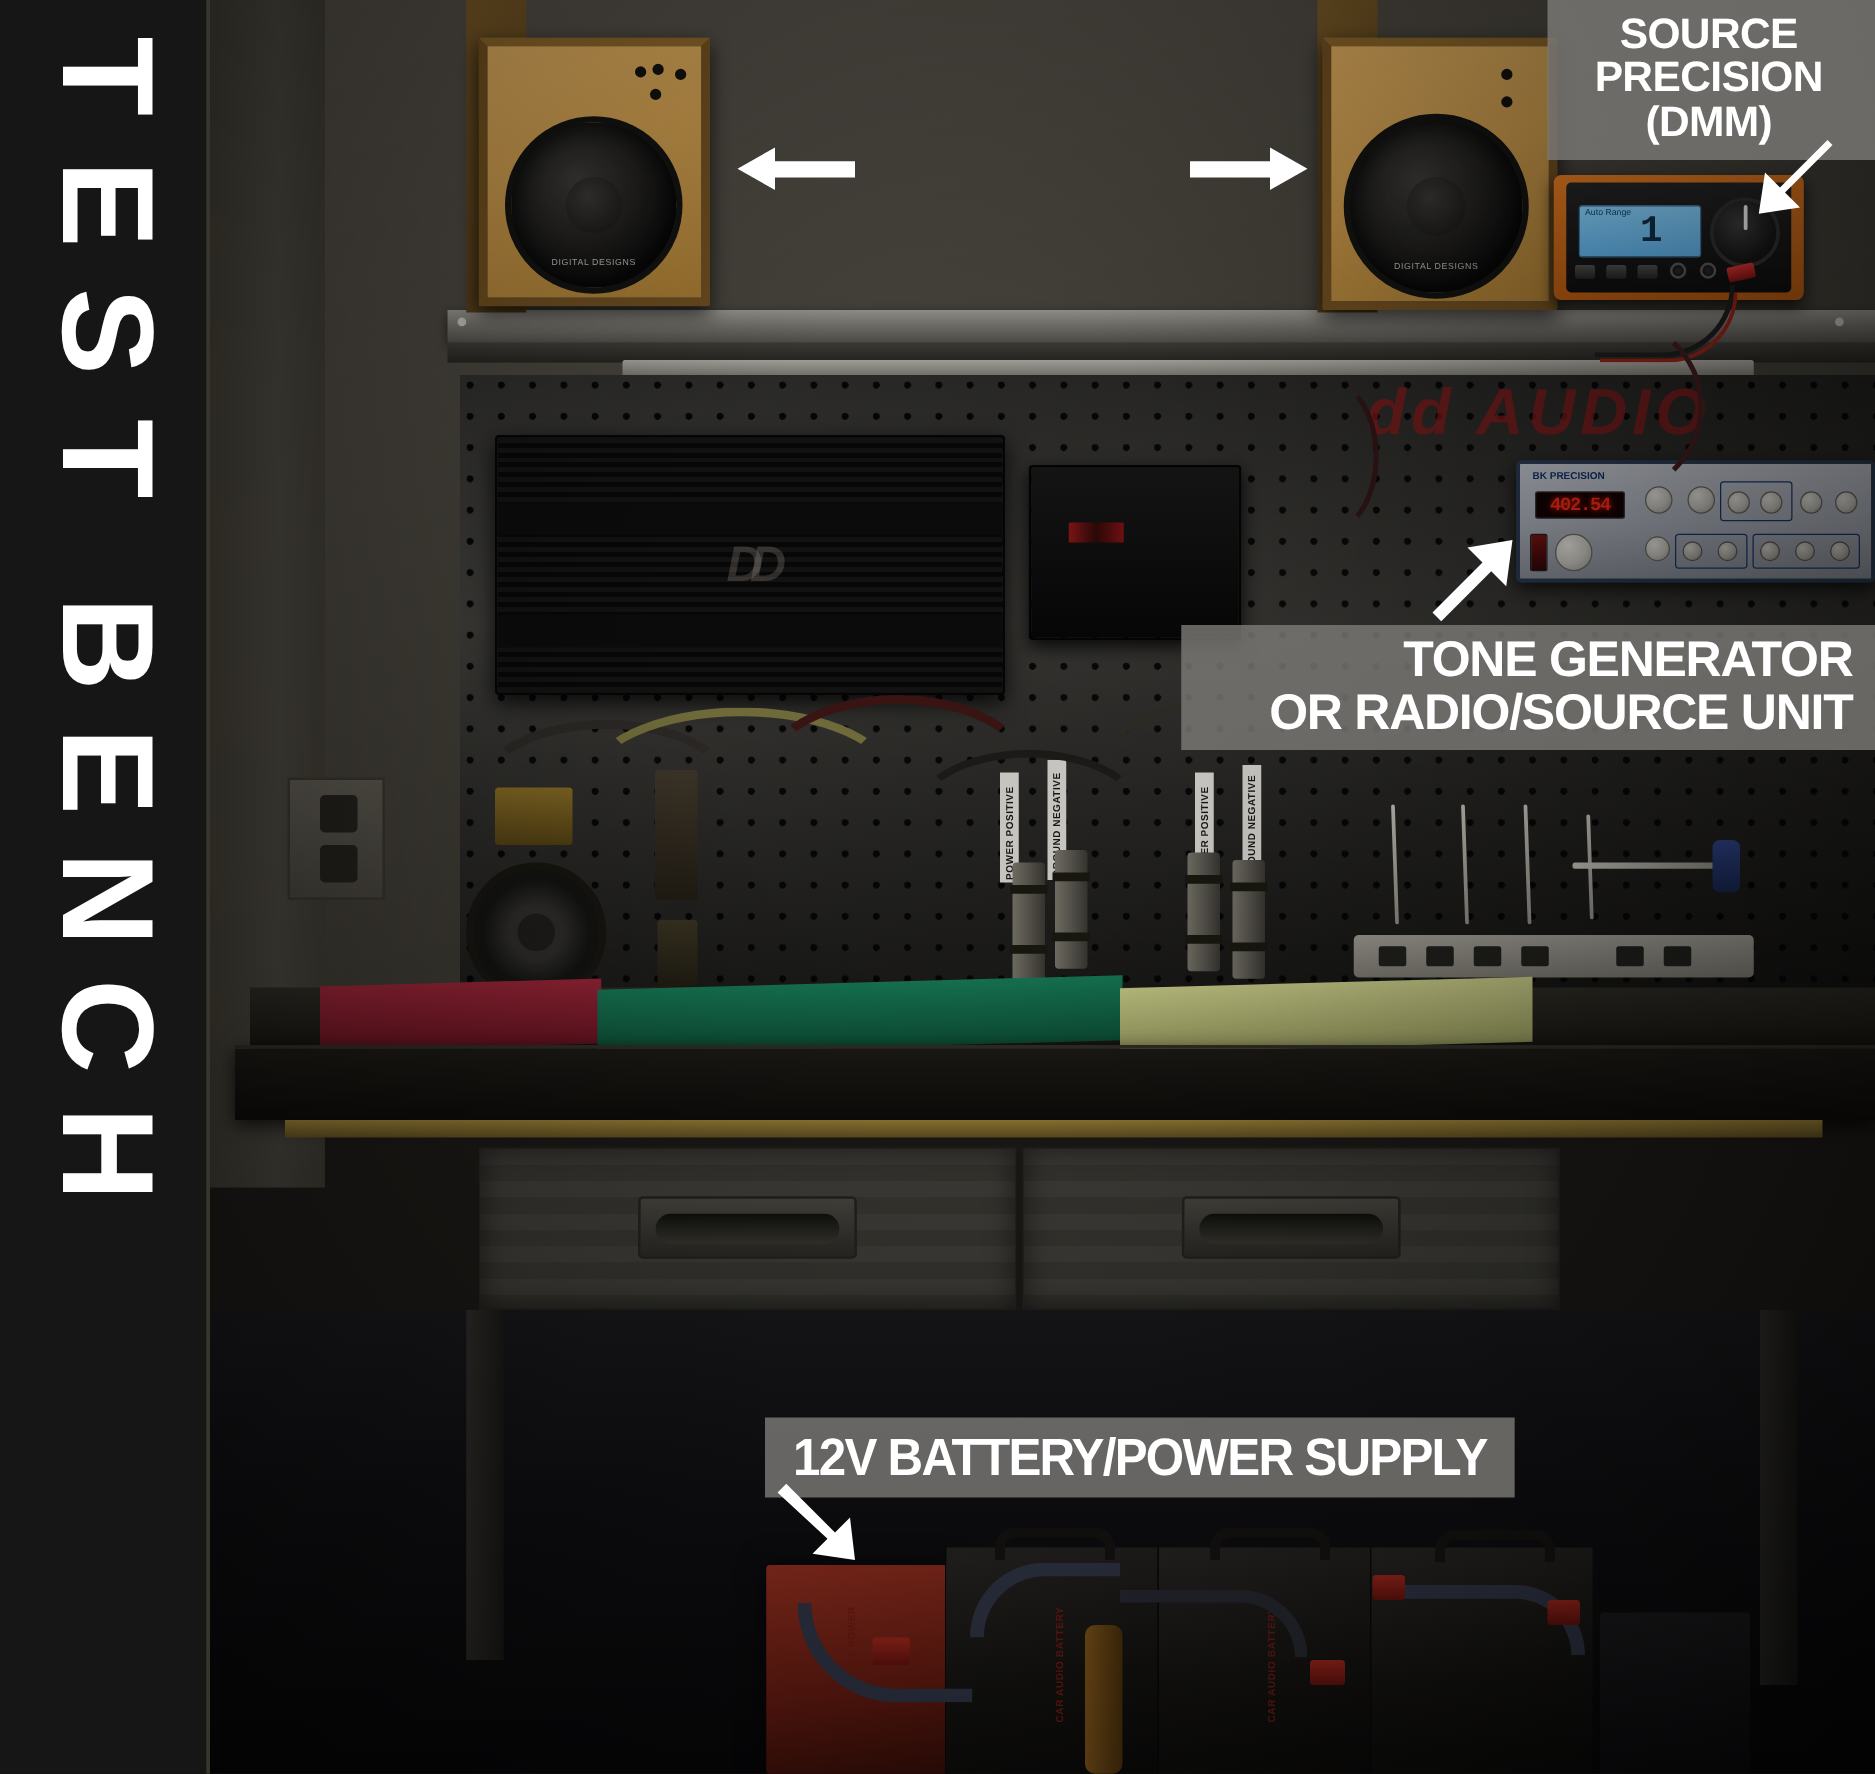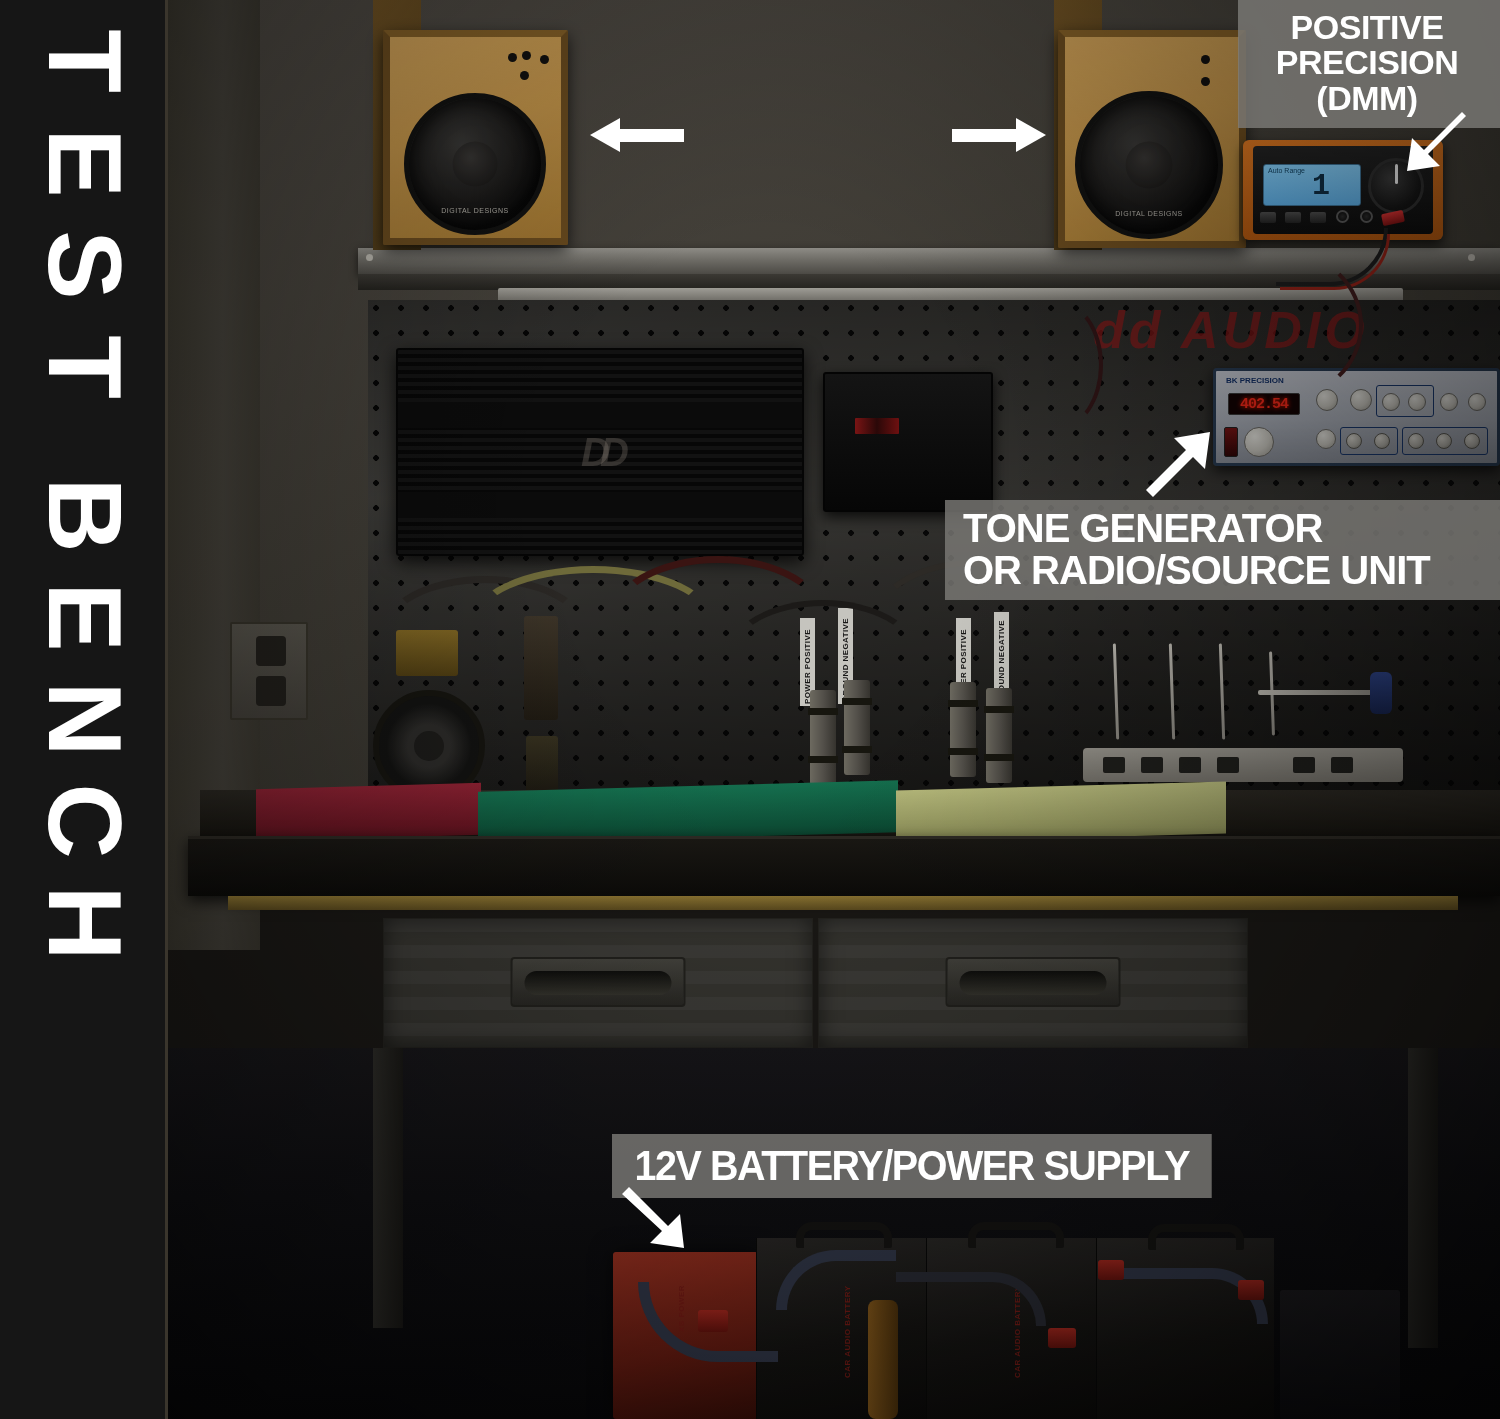--- a/index.html
+++ b/index.html
@@ -227,21 +227,21 @@
     display:flex; align-items:center;
     line-height:1.04;
   }
   #callout-speakers { left:680px; top:103px; width:276px; height:59px;
     justify-content:center; font-size:40px; letter-spacing:-.5px; }
   #callout-dmm { left:1238px; top:0; width:262px; height:128px;
     padding:6px 14px 8px 10px; font-size:34px; letter-spacing:-.5px;
     text-align:center; justify-content:center; }
   #callout-tone { left:945px; top:500px; width:555px; height:100px;
     padding:4px 18px; font-size:40px; letter-spacing:-1px;
-    justify-content:center; text-align:left; }
+    justify-content:center; text-align:right; }
   #callout-battery { left:612px; top:1134px; width:638px; height:64px;
     justify-content:center; font-size:42px; letter-spacing:-1.5px;
     transform:scaleX(.94); transform-origin:left center; }
   .callout span { display:block; }
 
   
   .arrow { position:absolute; z-index:81; }
   .arr-shaft { position:absolute; background:#fff; }
   .arr-head { position:absolute; width:0; height:0; }
 
@@ -463,21 +463,21 @@
     <div class="arr-head"></div>
       <div class="arr-shaft"></div>
   </div>
   <div class="arrow" id="arrow-right">
     <div class="arr-shaft"></div>
       <div class="arr-head"></div>
   </div>
 
   <div class="callout" id="callout-dmm">
     <div style="width:100%">
-      <span>POSITIVE</span>
+      <span>SOURCE</span>
       <span>PRECISION</span>
       <span>(DMM)</span>
     </div>
   </div>
   <svg class="arrow" id="arrow-dmm" viewBox="0 0 70 70">
     <path d="M62 4 L24 42 L12 30 L7 63 L40 58 L28 46 L66 8 Z" fill="#ffffff"></path>
   </svg>
 
   <svg class="arrow" id="arrow-tone" viewBox="0 0 74 74">
     <path d="M70 4 L34 10 L46 22 L6 62 L13 69 L53 29 L65 41 Z" fill="#ffffff"></path>

